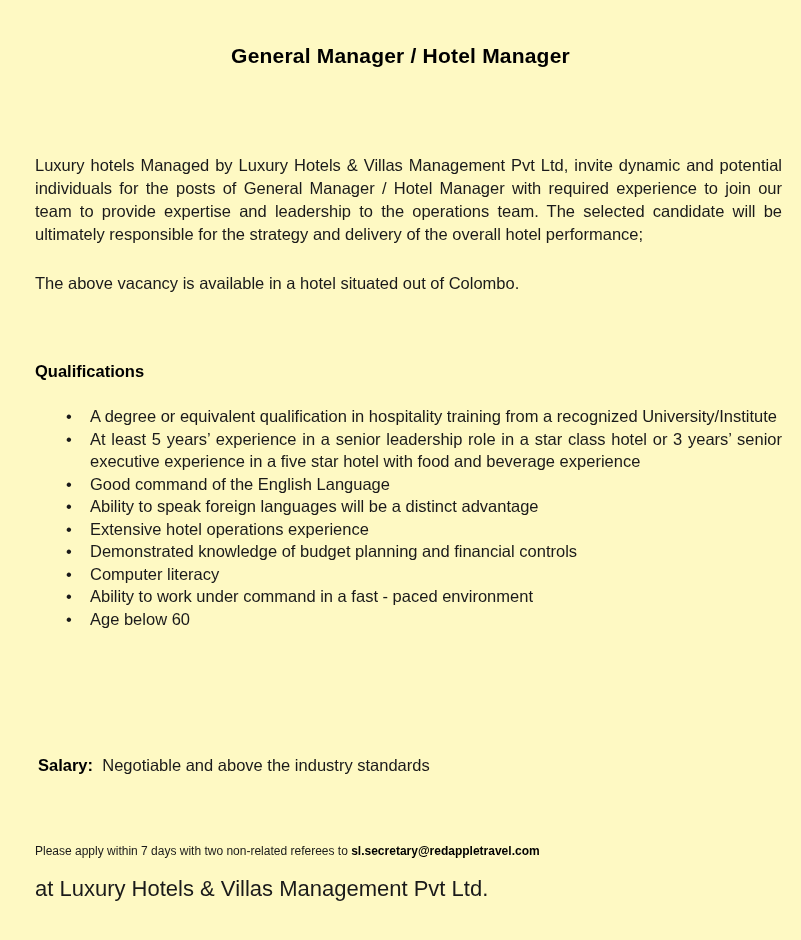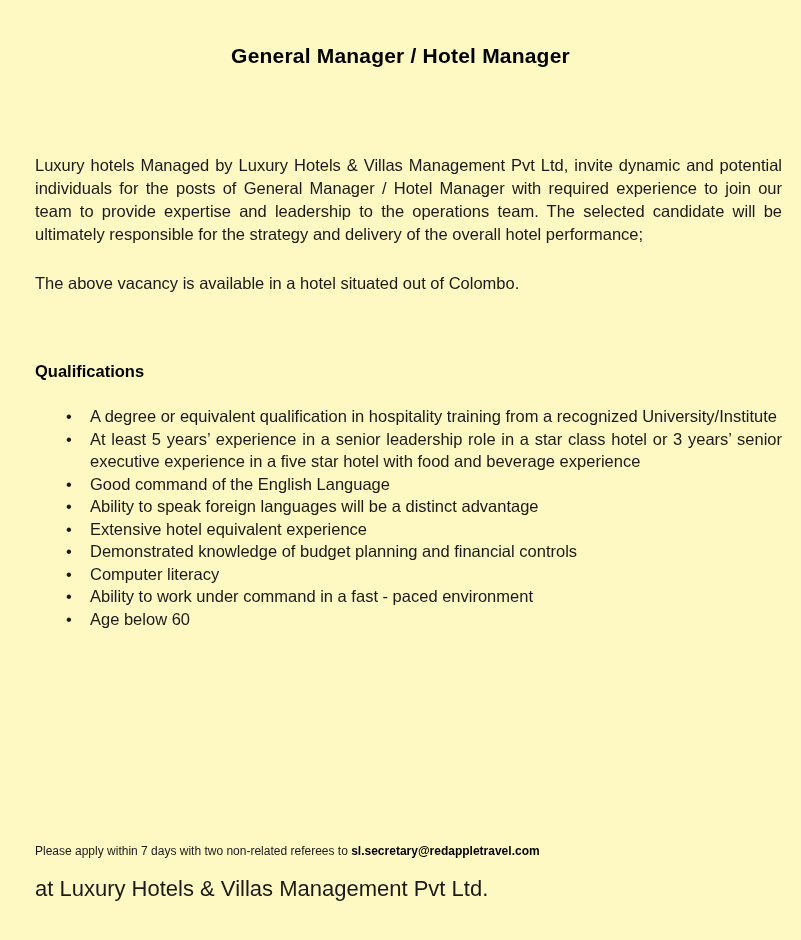--- a/index.html
+++ b/index.html
@@ -142,39 +142,40 @@
     <li>
       <span class="bullet-marker">•</span>
       <span class="item-text">Good command of the English Language</span>
     </li>
     <li>
       <span class="bullet-marker">•</span>
       <span class="item-text">Ability to speak foreign languages will be a distinct advantage</span>
     </li>
     <li>
       <span class="bullet-marker">•</span>
-      <span class="item-text">Extensive hotel equivalent experience</span>
+      <span class="item-text">Extensive hotel operations experience</span>
     </li>
     <li>
       <span class="bullet-marker">•</span>
       <span class="item-text">Demonstrated knowledge of budget planning and financial controls</span>
     </li>
     <li>
       <span class="bullet-marker">•</span>
       <span class="item-text">Computer literacy</span>
     </li>
     <li>
       <span class="bullet-marker">•</span>
       <span class="item-text">Ability to work under command in a fast - paced environment</span>
     </li>
     <li>
       <span class="bullet-marker">•</span>
       <span class="item-text">Age below 60</span>
     </li>
   </ul>
 
 
+  <div class="body-block" id="salary-line"><span class="salary-label">Salary:</span>&nbsp; <span>Negotiable and above the industry standards</span></div>
 
   <div class="body-block" id="apply-line"><span>Please apply  within 7 days  with  two non-related referees to </span><span class="email">sl.secretary@redappletravel.com</span></div>
 
   <div class="body-block" id="company-line">at Luxury Hotels &amp; Villas Management Pvt Ltd.</div>
 
 </div>
 
 </body></html>

